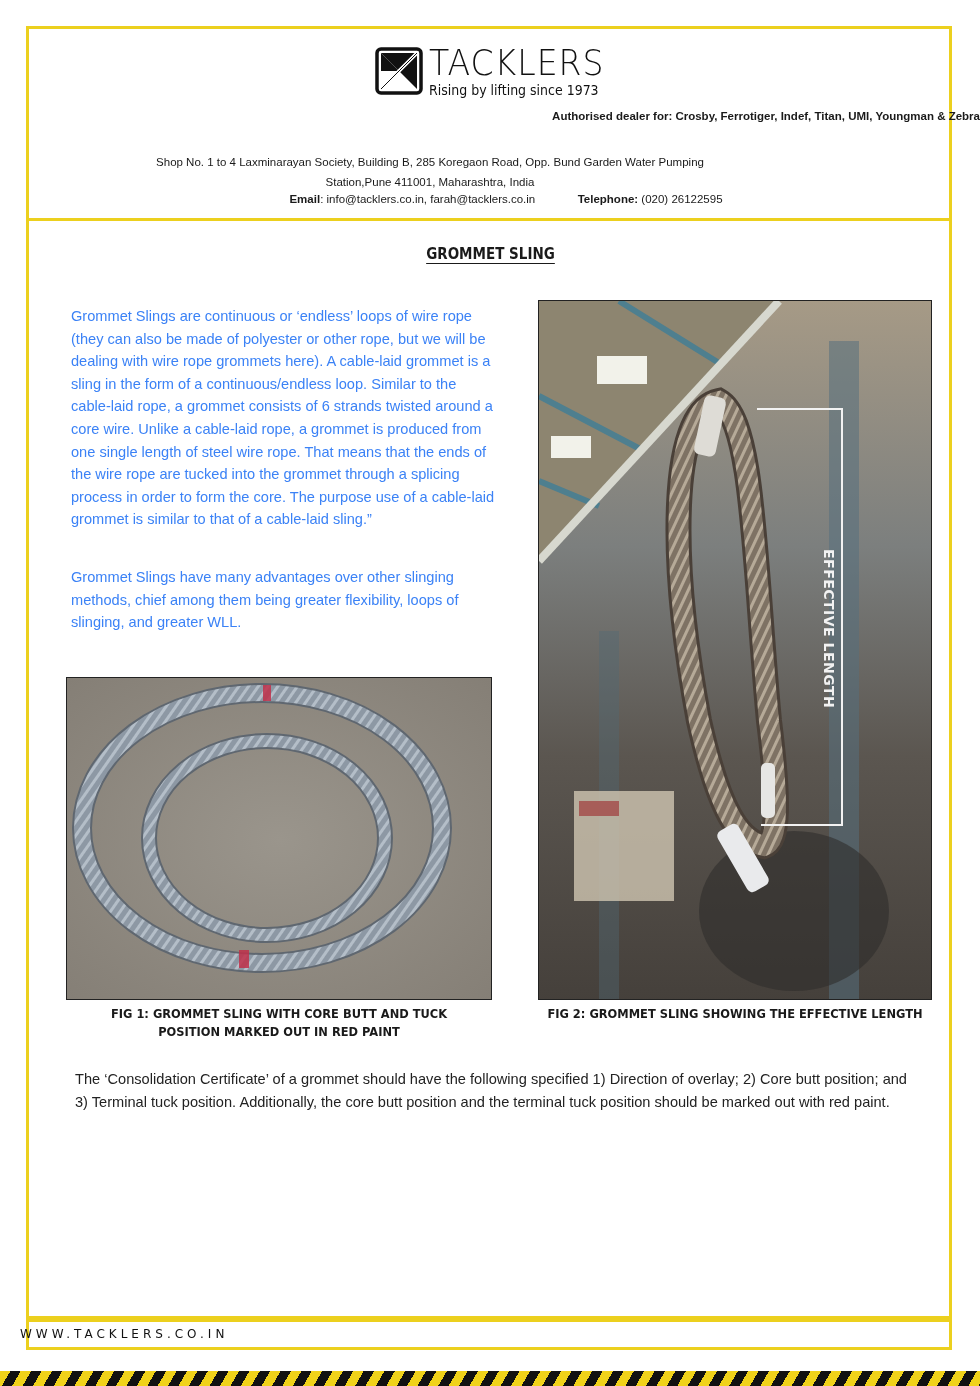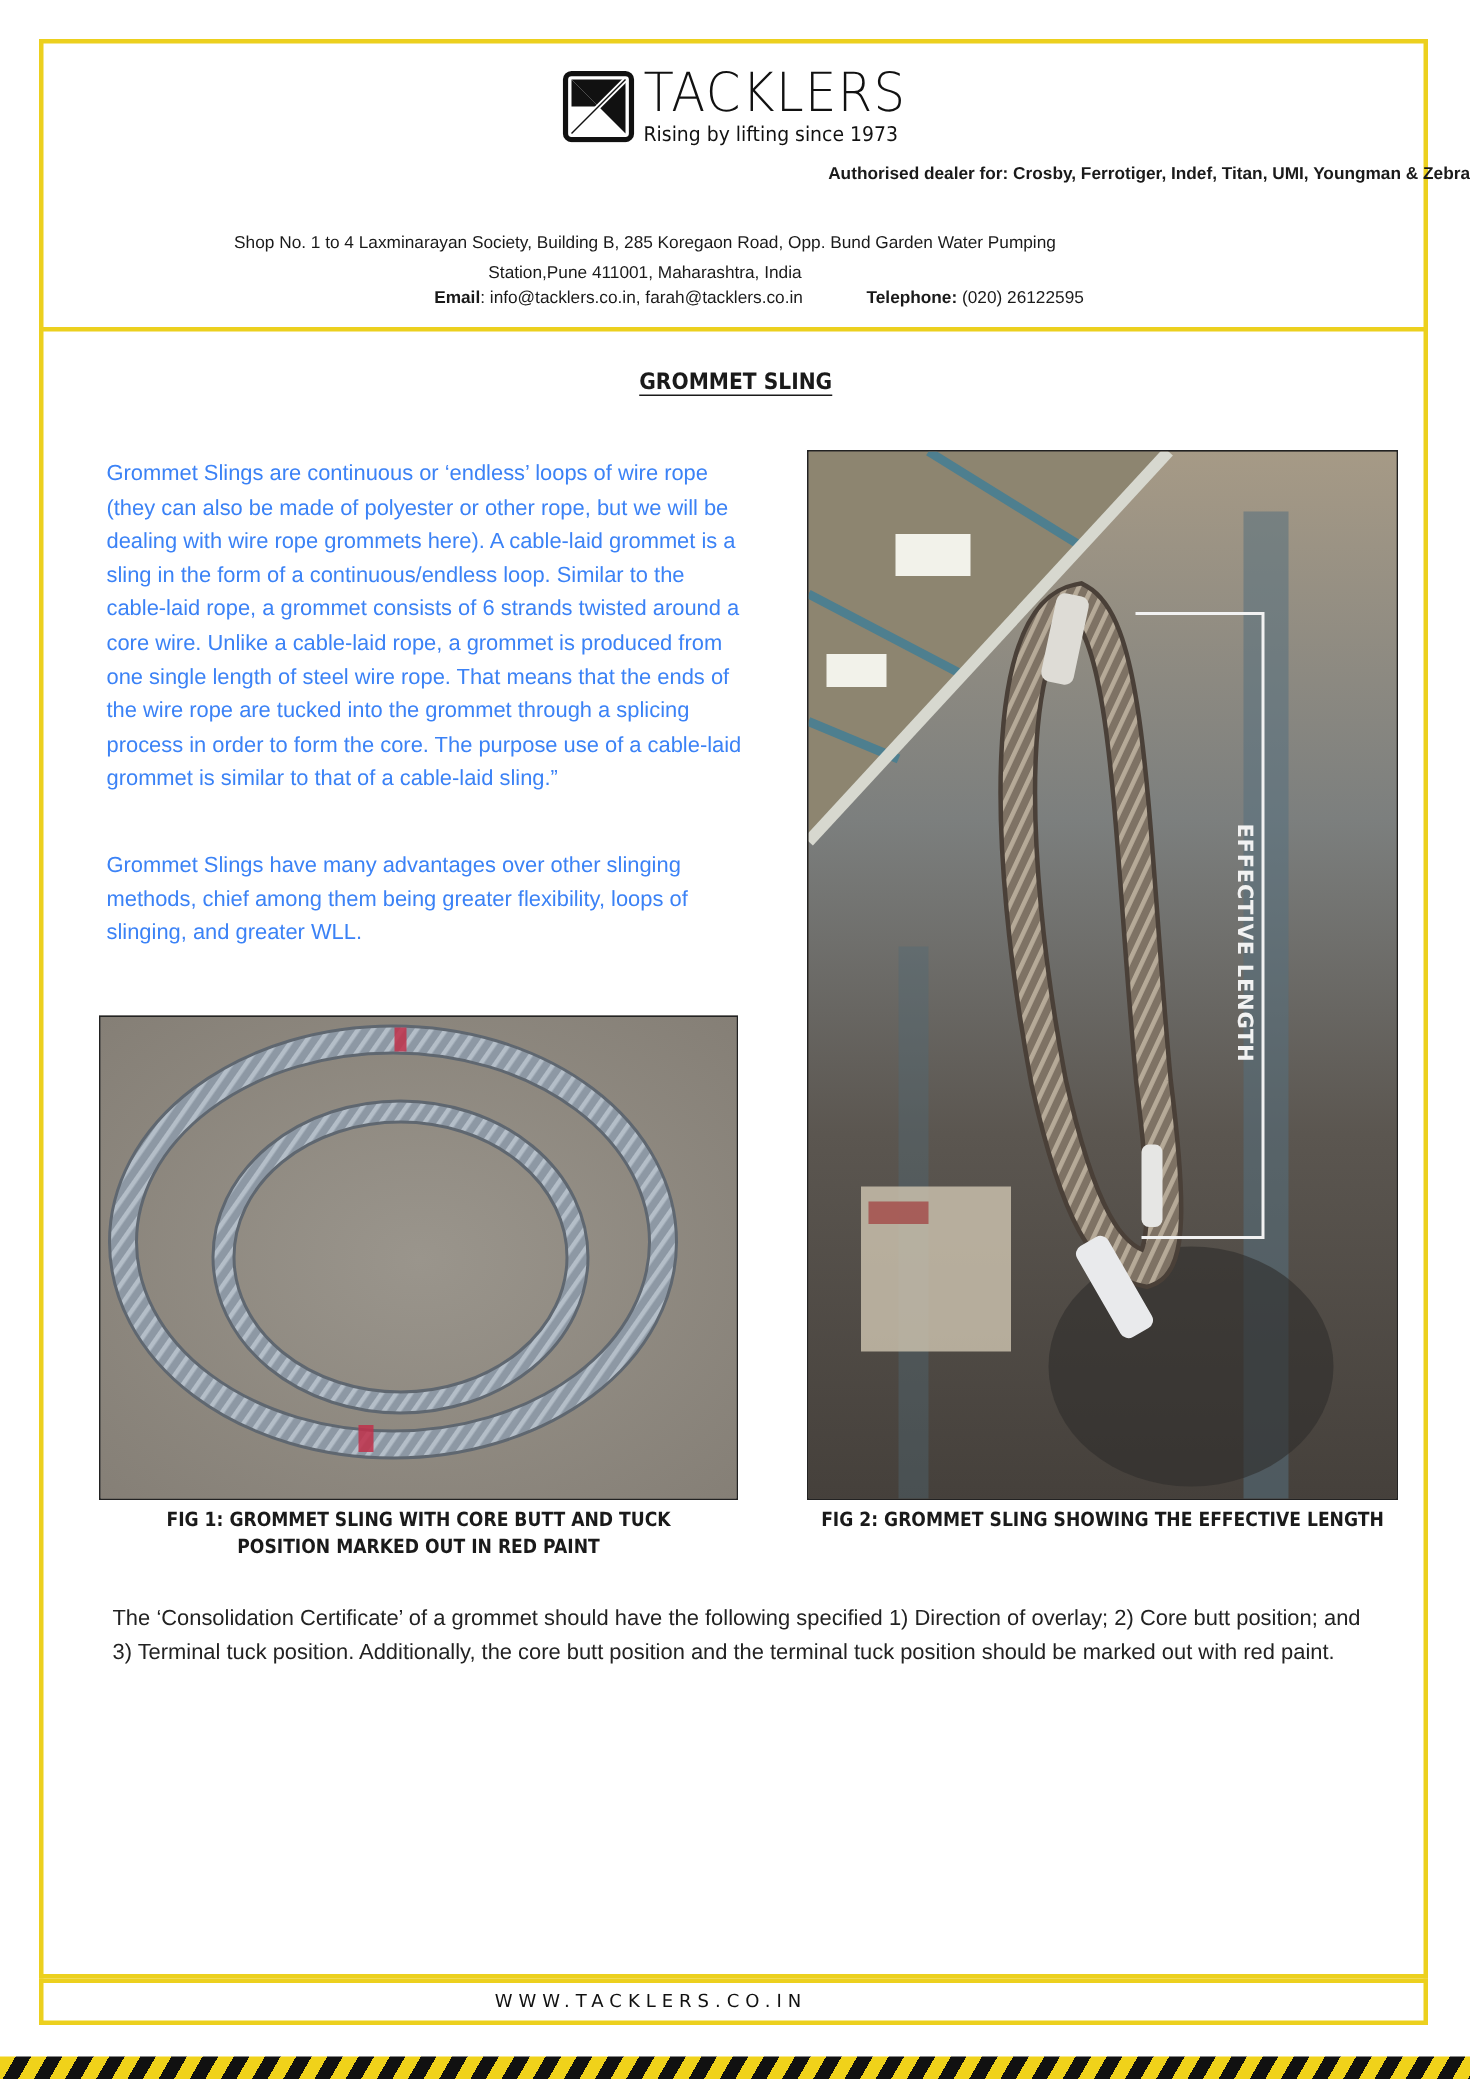--- a/index.html
+++ b/index.html
@@ -31,21 +31,21 @@
 
   .fig1 { position: absolute; left: 66px; top: 677px; width: 426px; height: 323px; border: 1px solid #222; box-sizing: border-box; overflow: hidden; background: #8f8b83; }
   .fig2 { position: absolute; left: 538px; top: 300px; width: 394px; height: 700px; border: 1px solid #222; box-sizing: border-box; overflow: hidden; background: #6e665c; }
 
   .caption { position: absolute; font-family: "DejaVu Sans", sans-serif; font-size: 13px; font-weight: bold; text-align: center; line-height: 18px; color: #1a1a1a; transform: scaleX(0.88); }
   .cap1 { left: 66px; top: 1005px; width: 426px; }
   .cap2 { left: 520px; top: 1005px; width: 430px; }
 
   .p3 { position: absolute; left: 75px; top: 1068px; width: 832px; font-size: 14.6px; line-height: 22.6px; text-align: justify; color: #222; }
 
-  .url { position: absolute; top: 1327px; left: 0; width: 868px; text-align: center; font-family: "DejaVu Sans", sans-serif; font-size: 12px; letter-spacing: 4px; color: #111; }
+  .url { position: absolute; top: 1327px; left: 0; width: 868px; font-family: "DejaVu Sans", sans-serif; font-size: 12px; letter-spacing: 4px; color: #111; padding-left: 20px; }
 
   .hazard { position: absolute; left: 0; top: 1371px; width: 980px; height: 15px;
     background: repeating-linear-gradient(120deg, #f0d21a 0px, #f0d21a 9px, #111 9px, #111 18px); }
 
   .eff-label { position: absolute; left: 298px; top: 248px; transform: rotate(90deg); transform-origin: left top; color: #f2f2f2; font-family: "DejaVu Sans", sans-serif; font-size: 14px; font-weight: bold; letter-spacing: 0.5px; white-space: nowrap; }
 </style>
 </head>
 <body>
 
 <div class="frame"></div>

